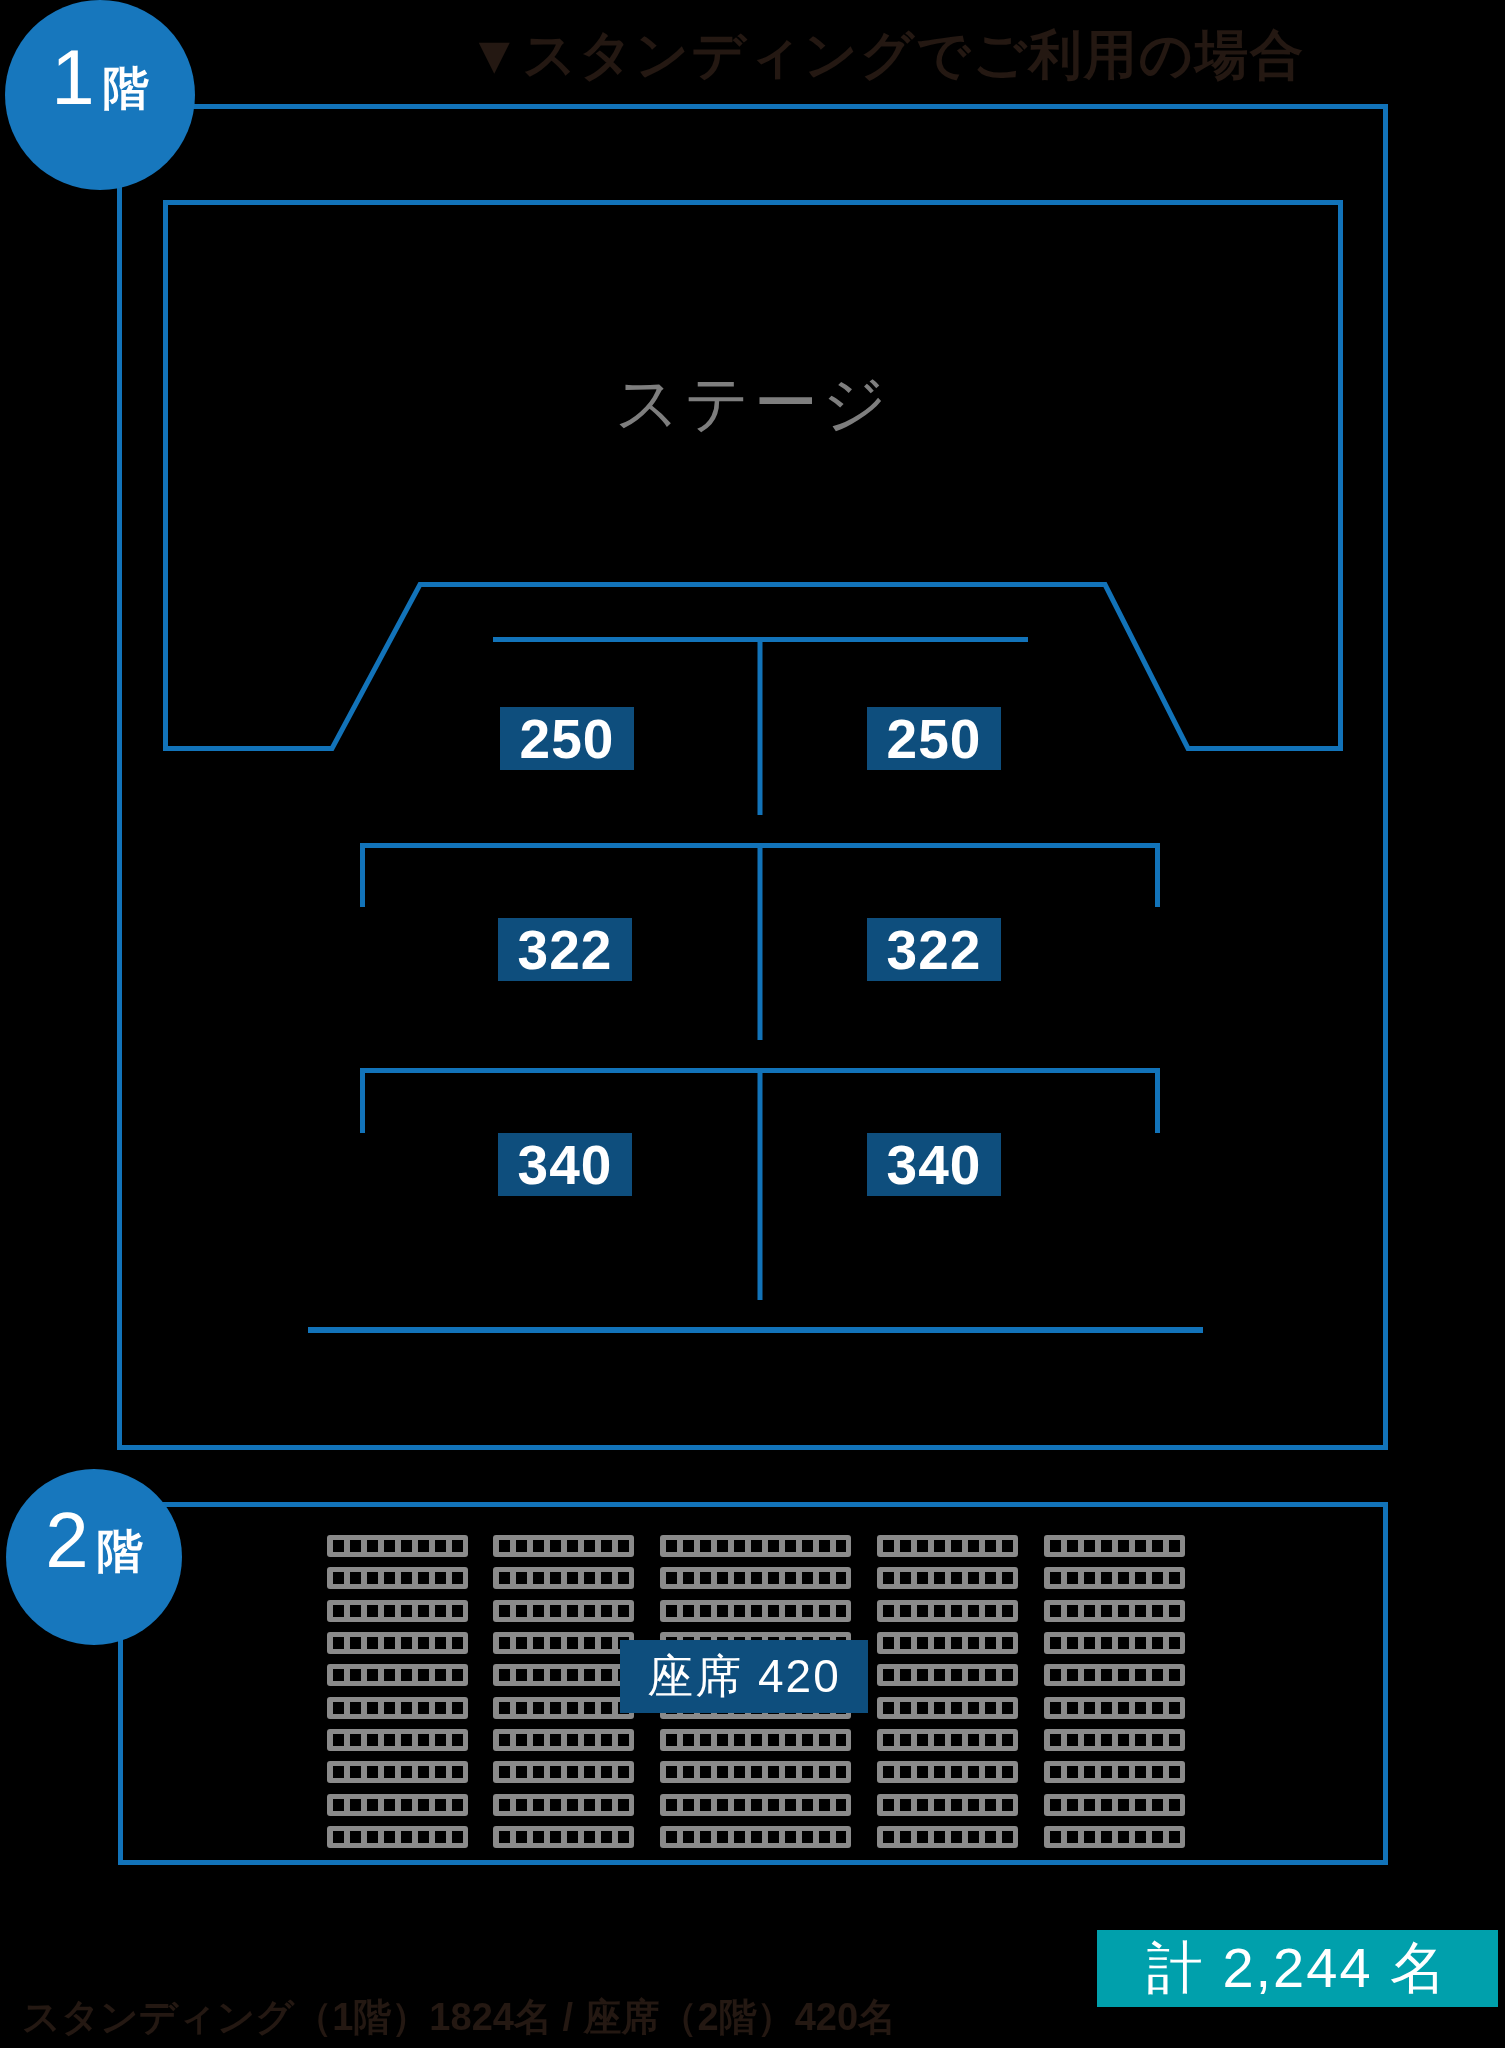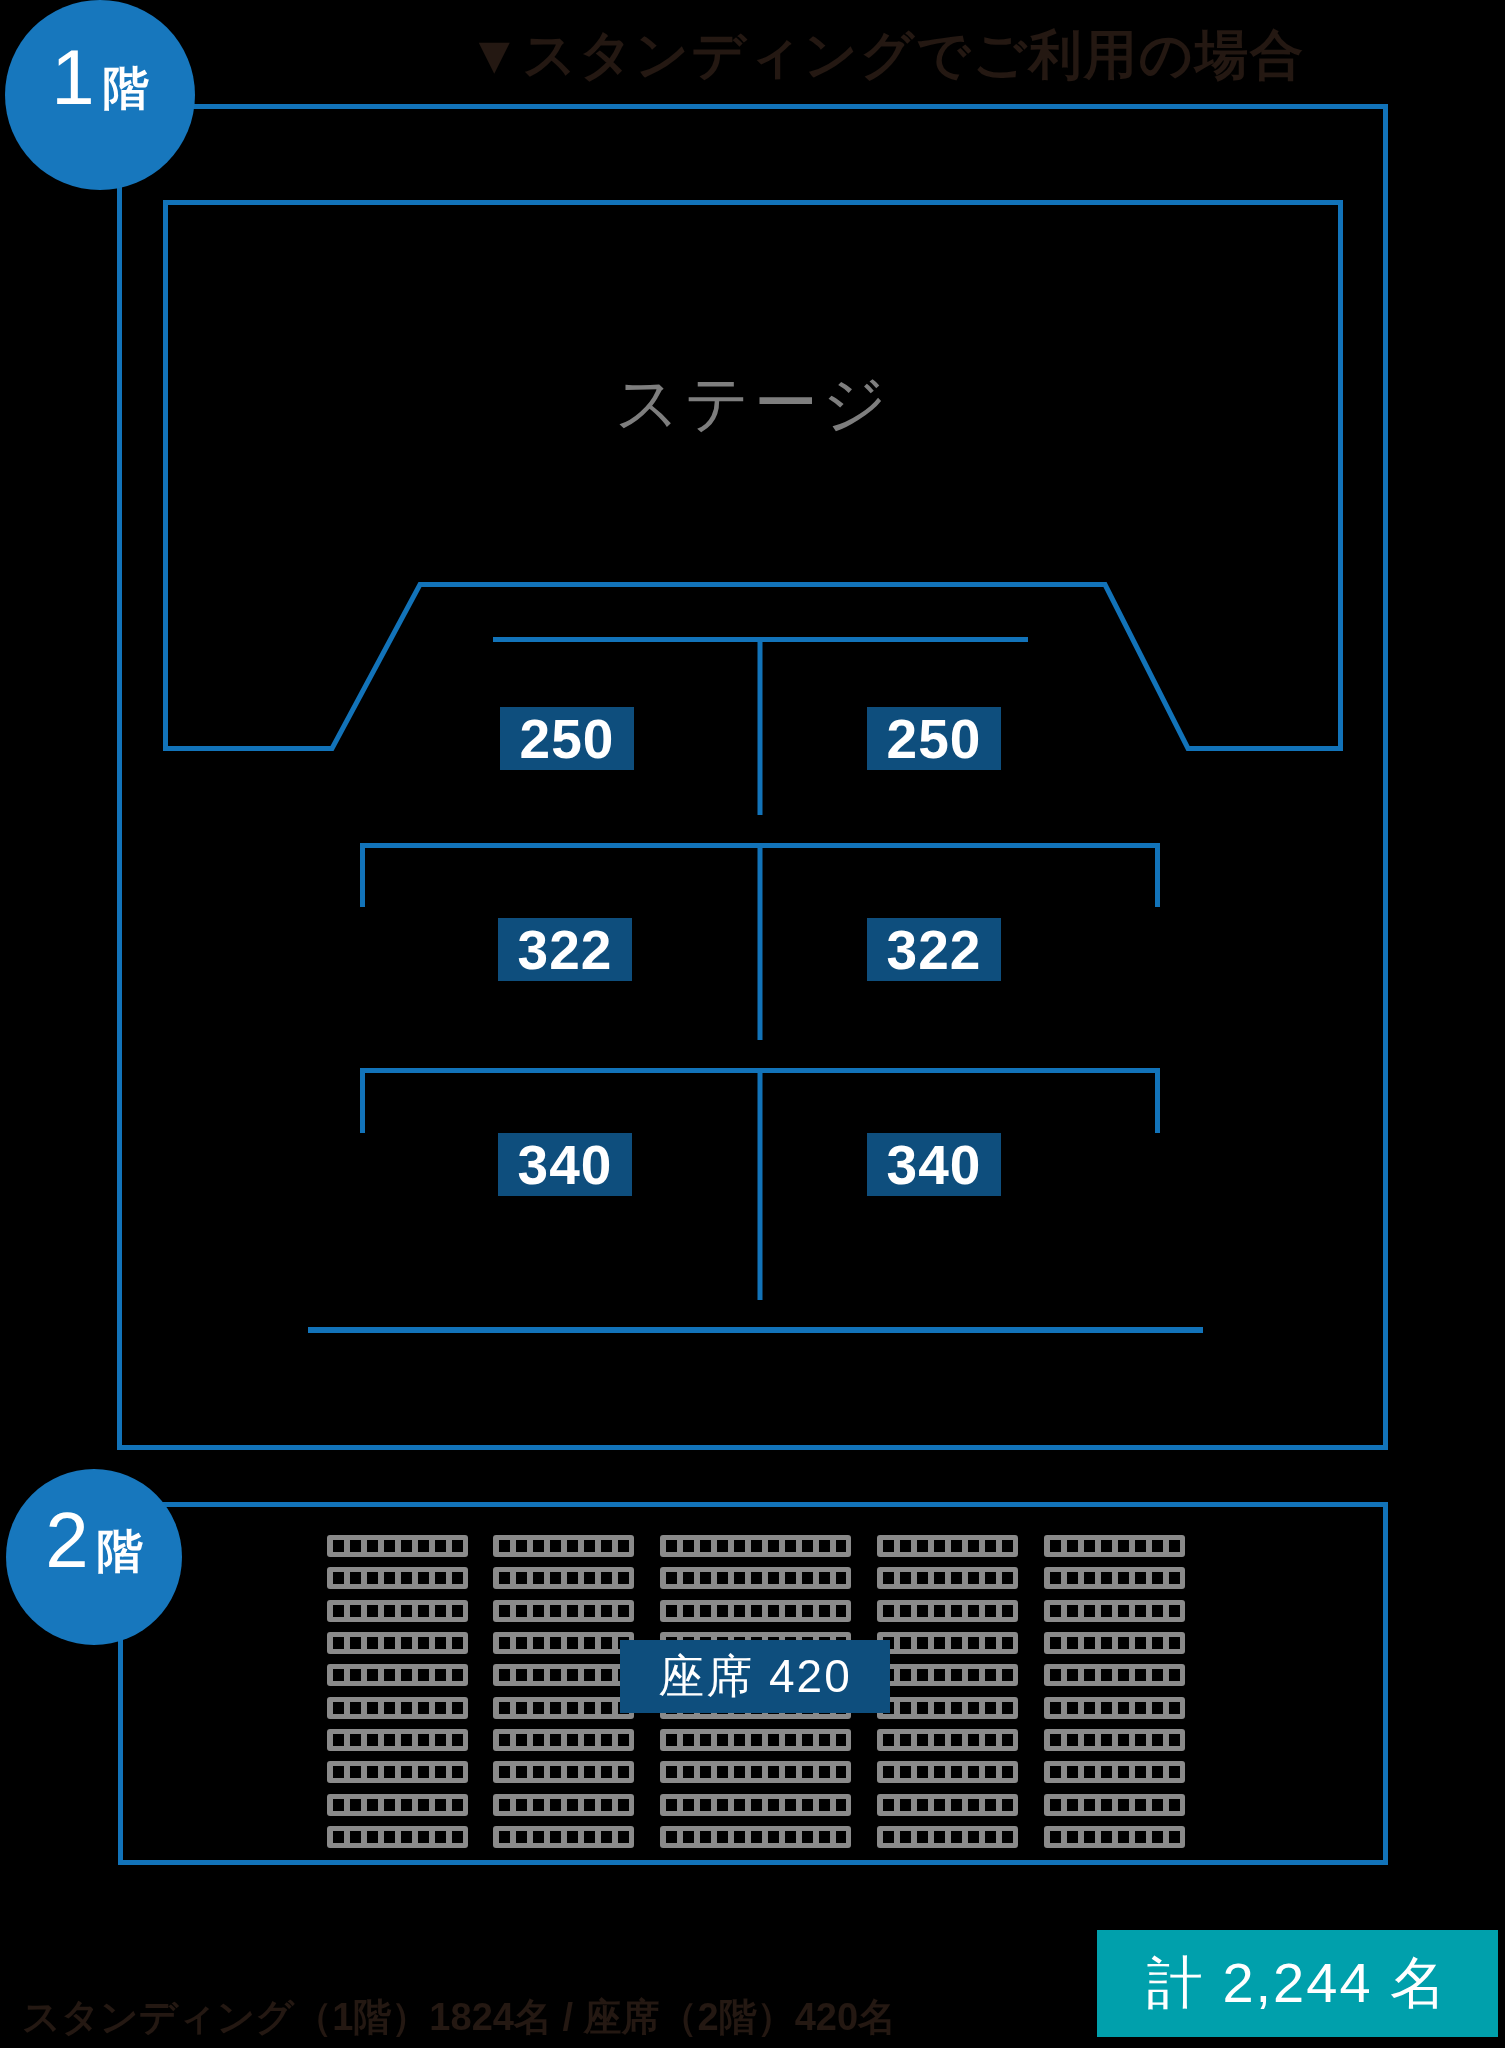--- a/index.html
+++ b/index.html
@@ -58,34 +58,34 @@
   
   .seat{
     background:var(--seat-gray);
     border-radius:3px;
   }
   .seat .holes{
     position:absolute;left:5.5px;right:5.5px;top:5px;bottom:5px;
     background:repeating-linear-gradient(90deg,var(--bg) 0 11px,var(--seat-gray) 11px 17px);
   }
   .seats-label-box{
-    left:620px;top:1640px;width:270px;height:73px;
+    left:620px;top:1640px;width:248px;height:73px;
     background:var(--count-navy);
     color:#fff;font-size:46px;font-weight:500;letter-spacing:2px;
     display:flex;align-items:center;justify-content:center;
     white-space:nowrap;
   }
   
   .caption{
     left:22px;top:1992px;
     font-size:38px;font-weight:600;
     color:var(--ink);white-space:nowrap;
   }
   .total-box{
-    left:1097px;top:1930px;width:401px;height:107px;
+    left:1097px;top:1930px;width:401px;height:77px;
     background:var(--total-teal);
     color:#fff;font-size:56px;font-weight:400;letter-spacing:2px;
     display:flex;align-items:center;justify-content:center;
     white-space:nowrap;
   }
 </style>
 </head>
 <body>
 
 <svg class="abs layer" viewBox="0 0 1505 2048" xmlns="http://www.w3.org/2000/svg">

